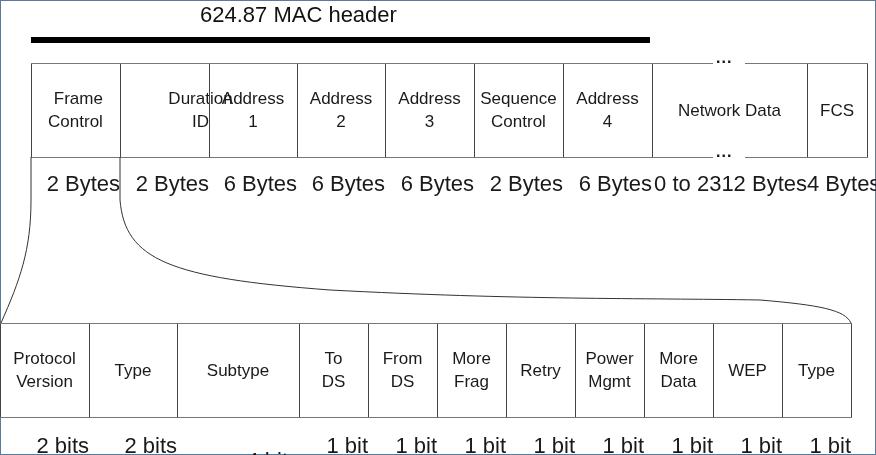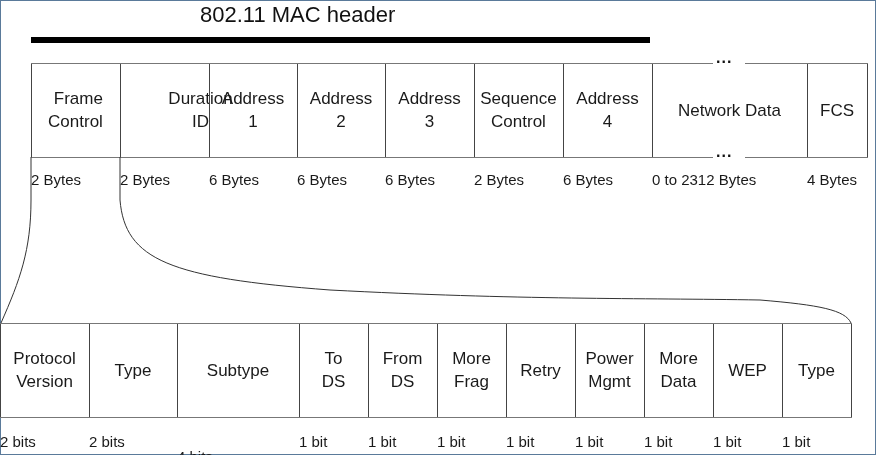--- a/index.html
+++ b/index.html
@@ -6,33 +6,33 @@
   body { width: 876px; height: 455px; position: relative; overflow: hidden;
          font-family: "Liberation Sans", sans-serif; color: #1a1a1a; }
   .frame { position: absolute; left: 0; top: 0; width: 874px; height: 453px;
            border: 1px solid #5a7a9a; box-sizing: content-box; }
   .title { position: absolute; left: 0; width: 620px; top: 2px; text-align: right;
            font-size: 22px; color: #111; }
   .title span { position: absolute; left: 200px; top: 0; white-space: nowrap; }
   .bar { position: absolute; left: 31px; top: 37px; width: 619px; height: 6px; background: #000; }
   .cell { position: absolute; box-sizing: border-box; display: flex; align-items: center;
           justify-content: center; text-align: center; font-size: 17px; line-height: 23px; color: #1a1a1a; }
-  .lbl { position: absolute; font-size: 15px; text-align: left; white-space: nowrap; color: #1a1a1a; }
+  .lbl { position: absolute; font-size: 22px; text-align: right; white-space: nowrap; color: #1a1a1a; }
   .hl { position: absolute; background: #777; height: 1px; }
   .vl { position: absolute; background: #444; width: 1px; }
   .dots { position: absolute; font-weight: bold; font-size: 16px; letter-spacing: 1px; color: #111; }
   svg.curves { position: absolute; left: 0; top: 0; }
 </style>
 </head>
 <body>
 
 <div class="frame"></div>
 
 <div class="title">
-    <span>802.11 MAC header</span>
+    <span>624.87 MAC header</span>
   </div>
 <div class="bar"></div>
 
 <div id="top-row">
     <div class="cell" style="left: 31px; top: 63px; width: 89px; height: 94px; text-align: right;">
       <span>Frame<br>Control</span>
     </div>
     <div class="cell" style="left: 120px; top: 63px; width: 89px; height: 94px; margin-left: 36px;">
       <span>Duration<br>ID</span>
     </div>

